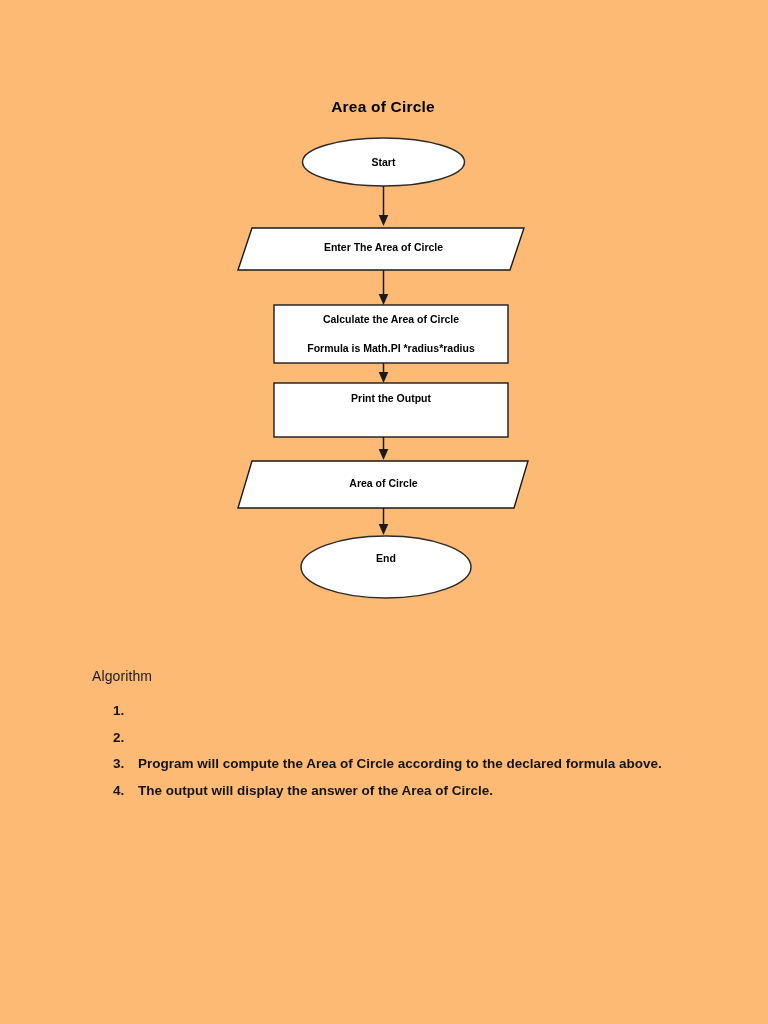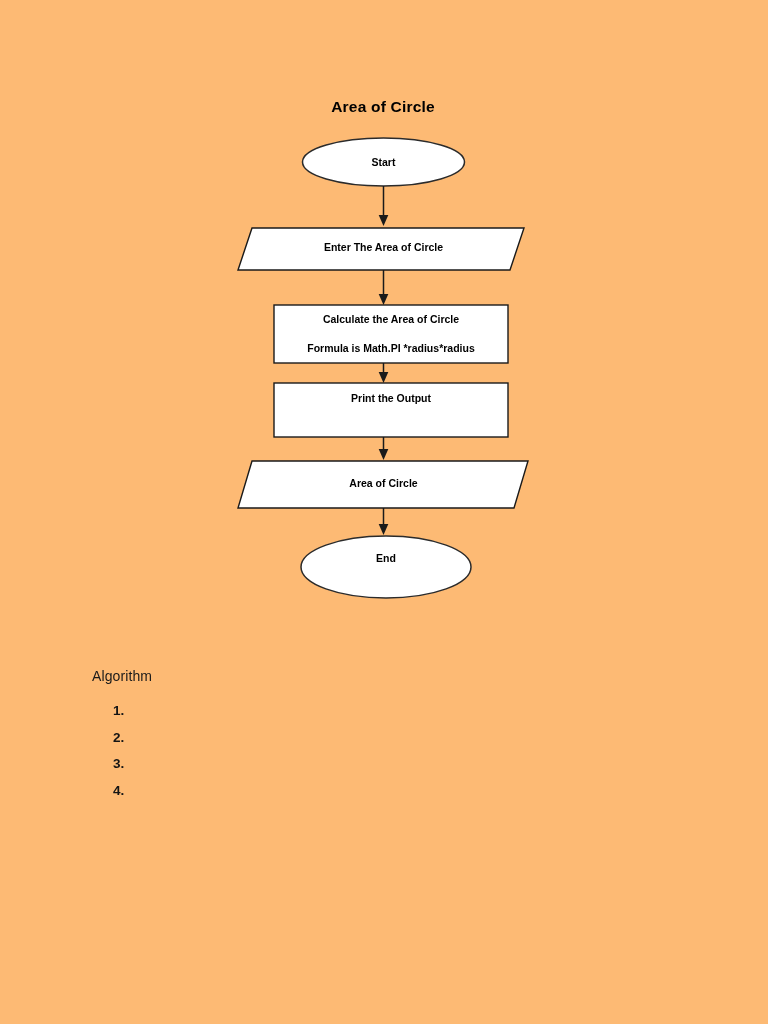--- a/index.html
+++ b/index.html
@@ -154,20 +154,22 @@
 
     <ol class="algorithm-list">
       <li class="algorithm-item">
         <span class="item-number">1.</span>
       </li>
       <li class="algorithm-item">
         <span class="item-number">2.</span>
       </li>
       <li class="algorithm-item">
         <span class="item-number">3.</span>
+        <span class="item-text">Program will compute the Area of Circle according to the declared formula above.</span>
       </li>
       <li class="algorithm-item">
         <span class="item-number">4.</span>
+        <span class="item-text">The output will display the answer of the  Area of Circle.</span>
       </li>
     </ol>
   </div>
 
 </div>
 
 </body></html>

